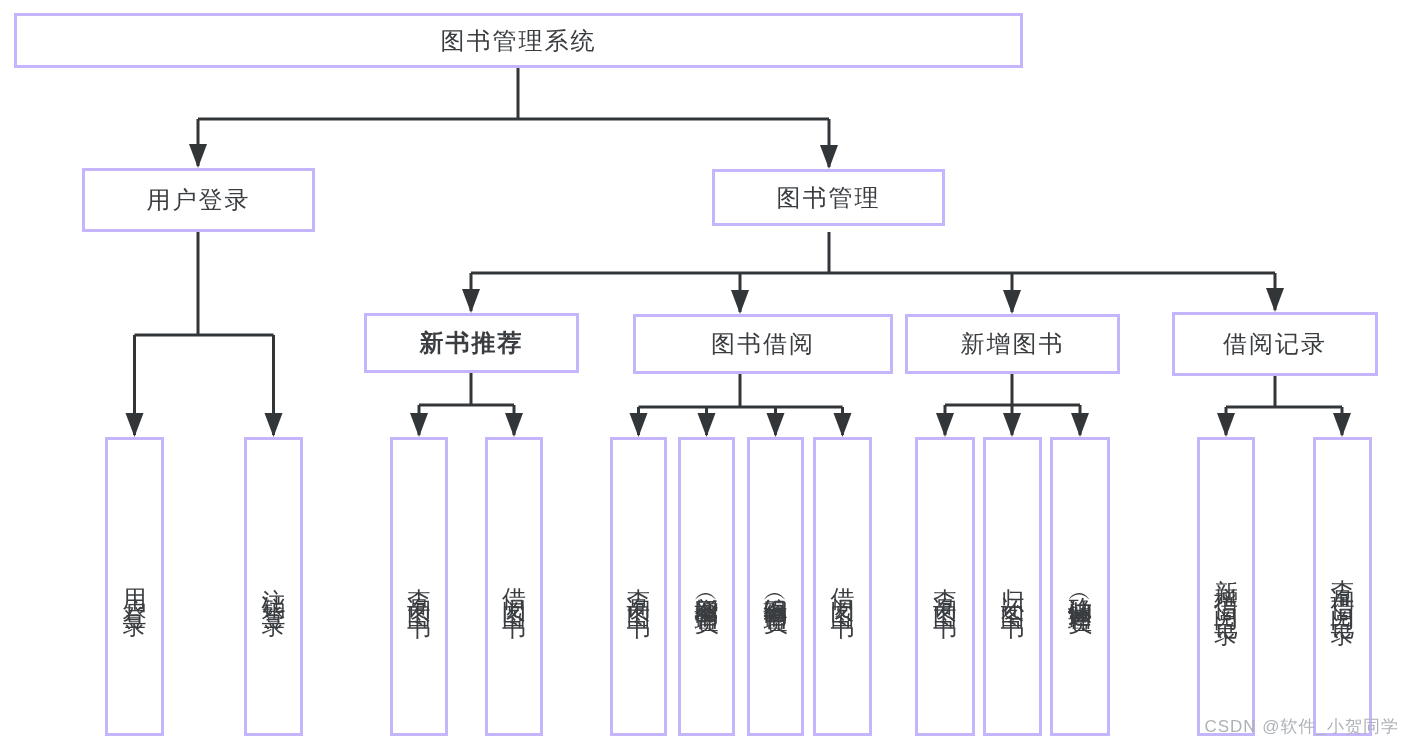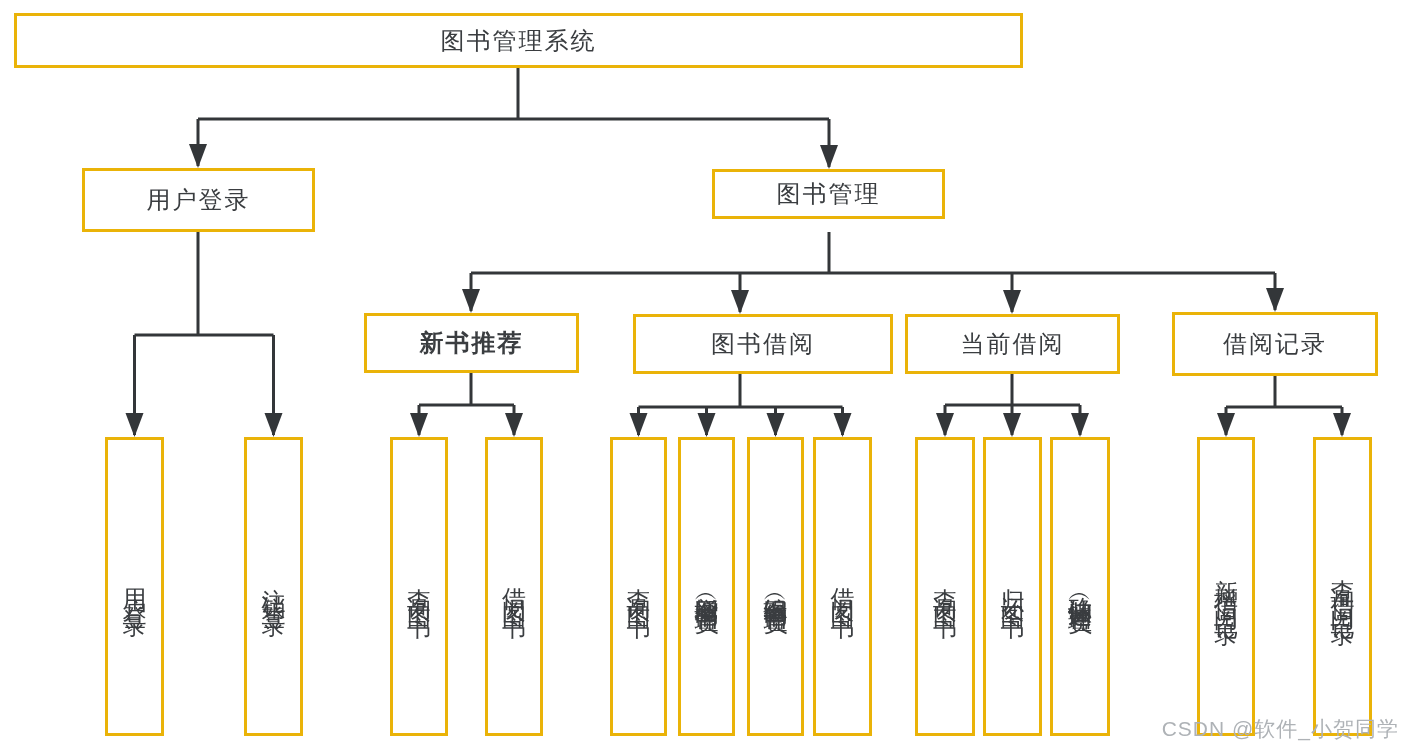--- a/index.html
+++ b/index.html
@@ -3,32 +3,32 @@
 <meta charset="utf-8">
 <style>
   html,body{margin:0;padding:0;background:#ffffff;}
   #canvas{
     position:relative;width:1405px;height:747px;background:#ffffff;
     font-family:"Liberation Sans","DejaVu Sans",sans-serif;overflow:hidden;
   }
   #wires{position:absolute;left:0;top:0;}
   .node,.vnode{
     position:absolute;box-sizing:border-box;background:#ffffff;
-    border:3px solid #eab308;color:#3a3d40;
+    border:3px solid #c4b5fd;color:#3a3d40;
     display:flex;align-items:center;justify-content:center;
     font-size:24px;line-height:1;white-space:nowrap;
   }
   .node span{letter-spacing:2px;}
   .vnode .vtext{
     writing-mode:vertical-rl;text-orientation:mixed;
     letter-spacing:9px;font-size:24px;
   }
   .vnode .vtext.long{letter-spacing:2px;}
   #watermark{
-    position:absolute;right:6px;top:715px;font-size:21px;
+    position:absolute;right:6px;top:715px;font-size:17px;
     color:#aeb2b6;letter-spacing:1px;
   }
 </style>
 </head>
 <body>
 
 <div id="canvas">
 
   <svg id="wires" width="1405" height="747" viewBox="0 0 1405 747">
     <g stroke="#333639" stroke-width="3" fill="none">
@@ -63,32 +63,32 @@
     </g>
   </svg>
 
   <div class="node" style="left:14px;top:13px;width:1009px;height:55px;">
     <span>图书管理系统</span>
   </div>
 
   <div class="node" style="left:82px;top:168px;width:233px;height:64px;">
     <span>用户登录</span>
   </div>
-  <div class="node" style="left:712px;top:169px;width:233px;height:50px;">
+  <div class="node" style="left:712px;top:169px;width:233px;height:57px;">
     <span>图书管理</span>
   </div>
 
   <div class="node" style="left:364px;top:313px;width:215px;height:60px;font-weight:bold;">
     <span>新书推荐</span>
   </div>
   <div class="node" style="left:633px;top:314px;width:260px;height:60px;">
     <span>图书借阅</span>
   </div>
   <div class="node" style="left:905px;top:314px;width:215px;height:60px;">
-    <span>当前借阅</span>
+    <span>新增图书</span>
   </div>
   <div class="node" style="left:1172px;top:312px;width:206px;height:64px;">
     <span>借阅记录</span>
   </div>
 
   <div class="vnode" style="left:105px;top:437px;width:59px;height:299px;">
     <span class="vtext">用户登录</span>
   </div>
   <div class="vnode" style="left:244px;top:437px;width:59px;height:299px;">
     <span class="vtext">注销登录</span>

